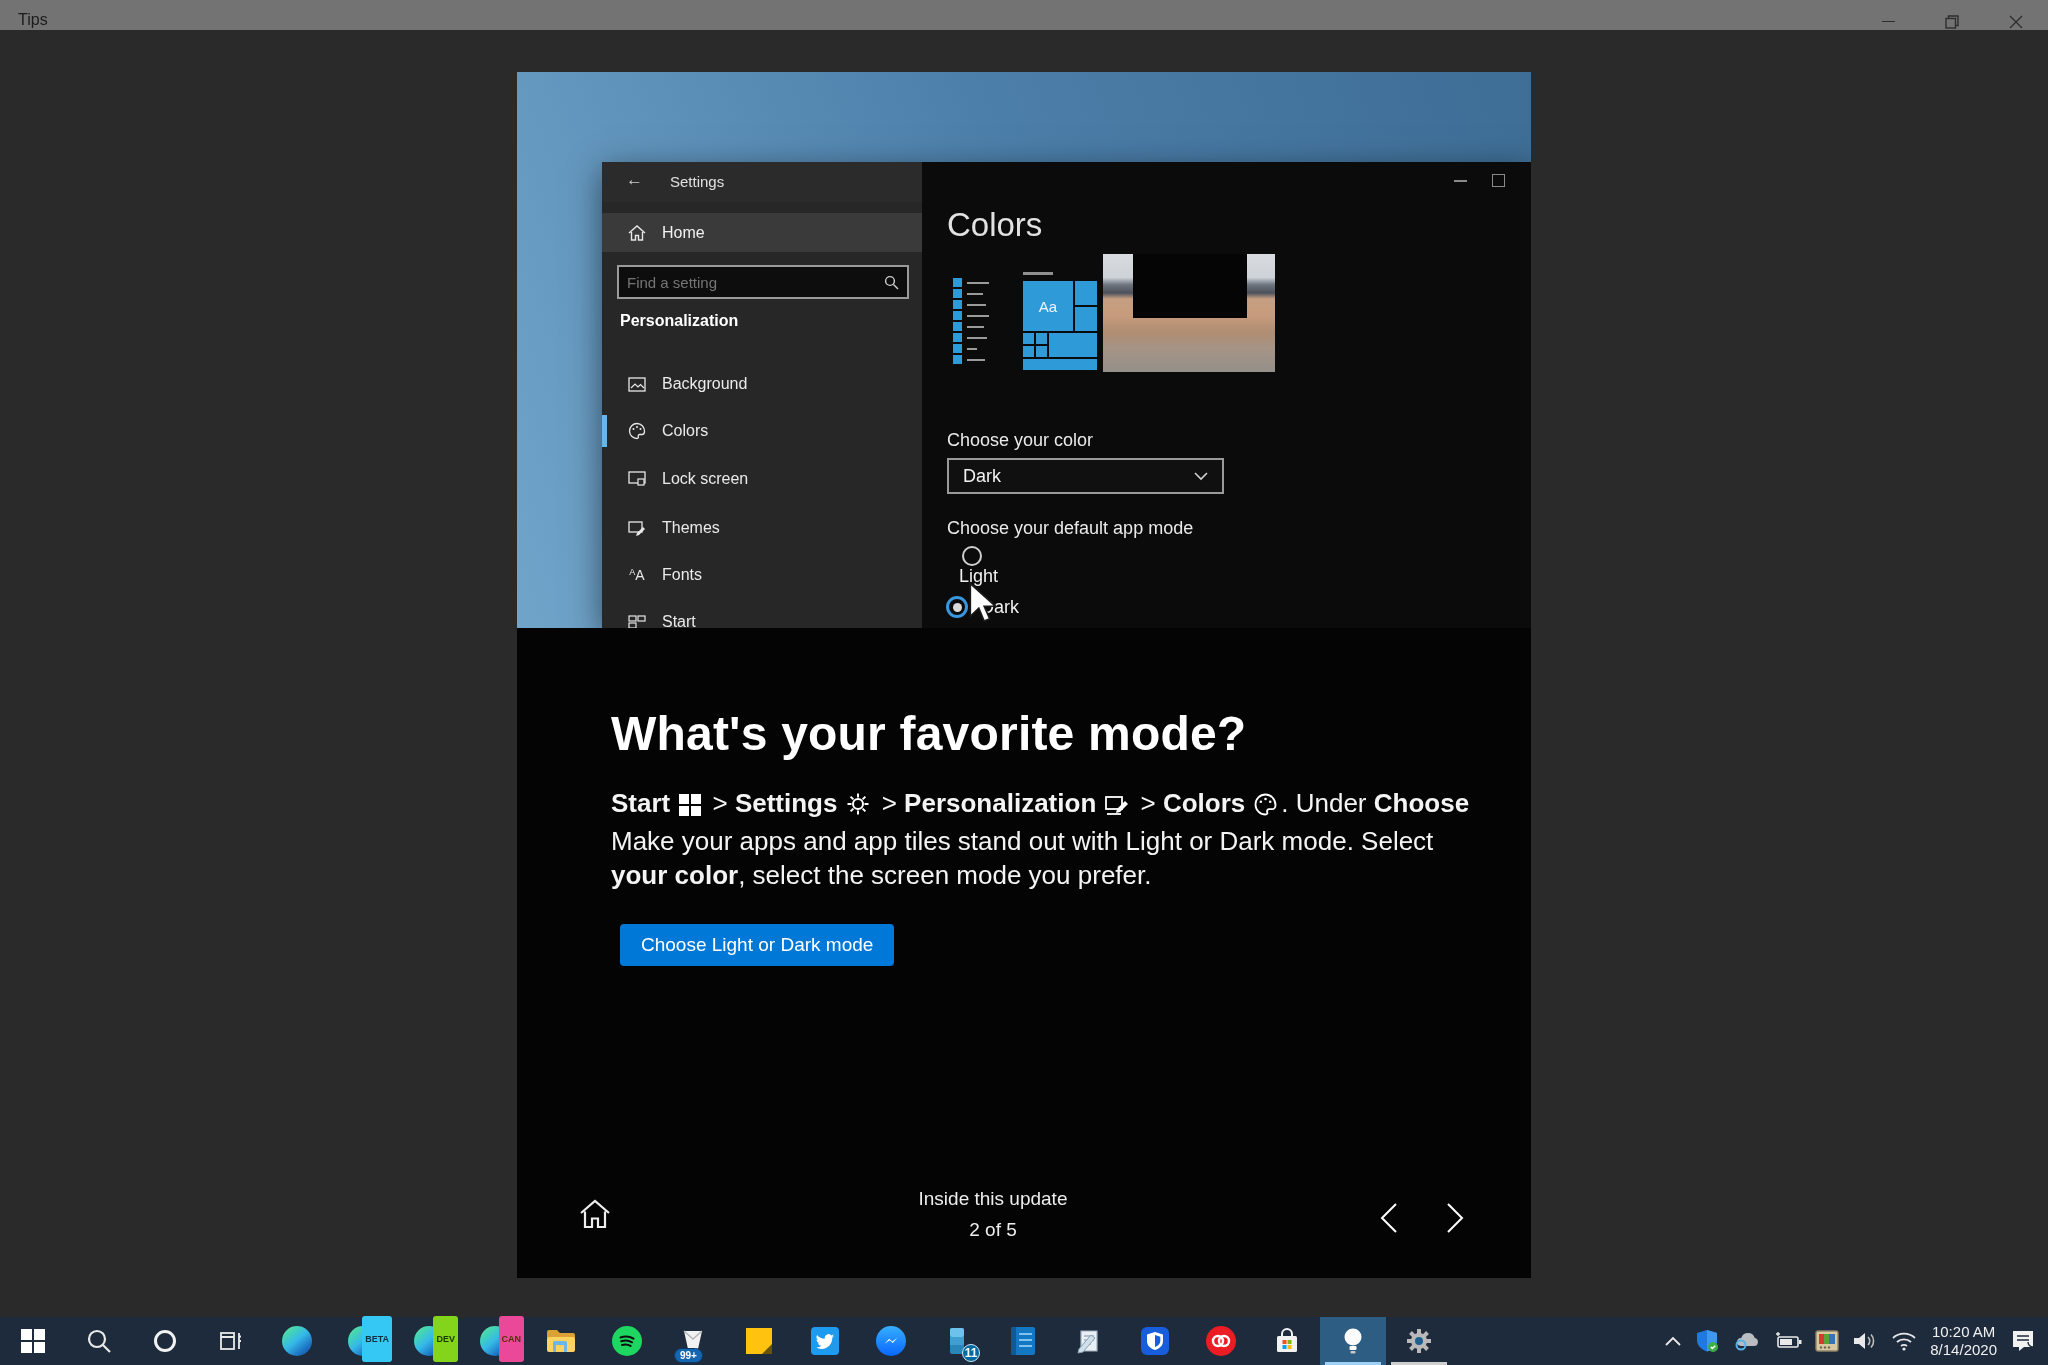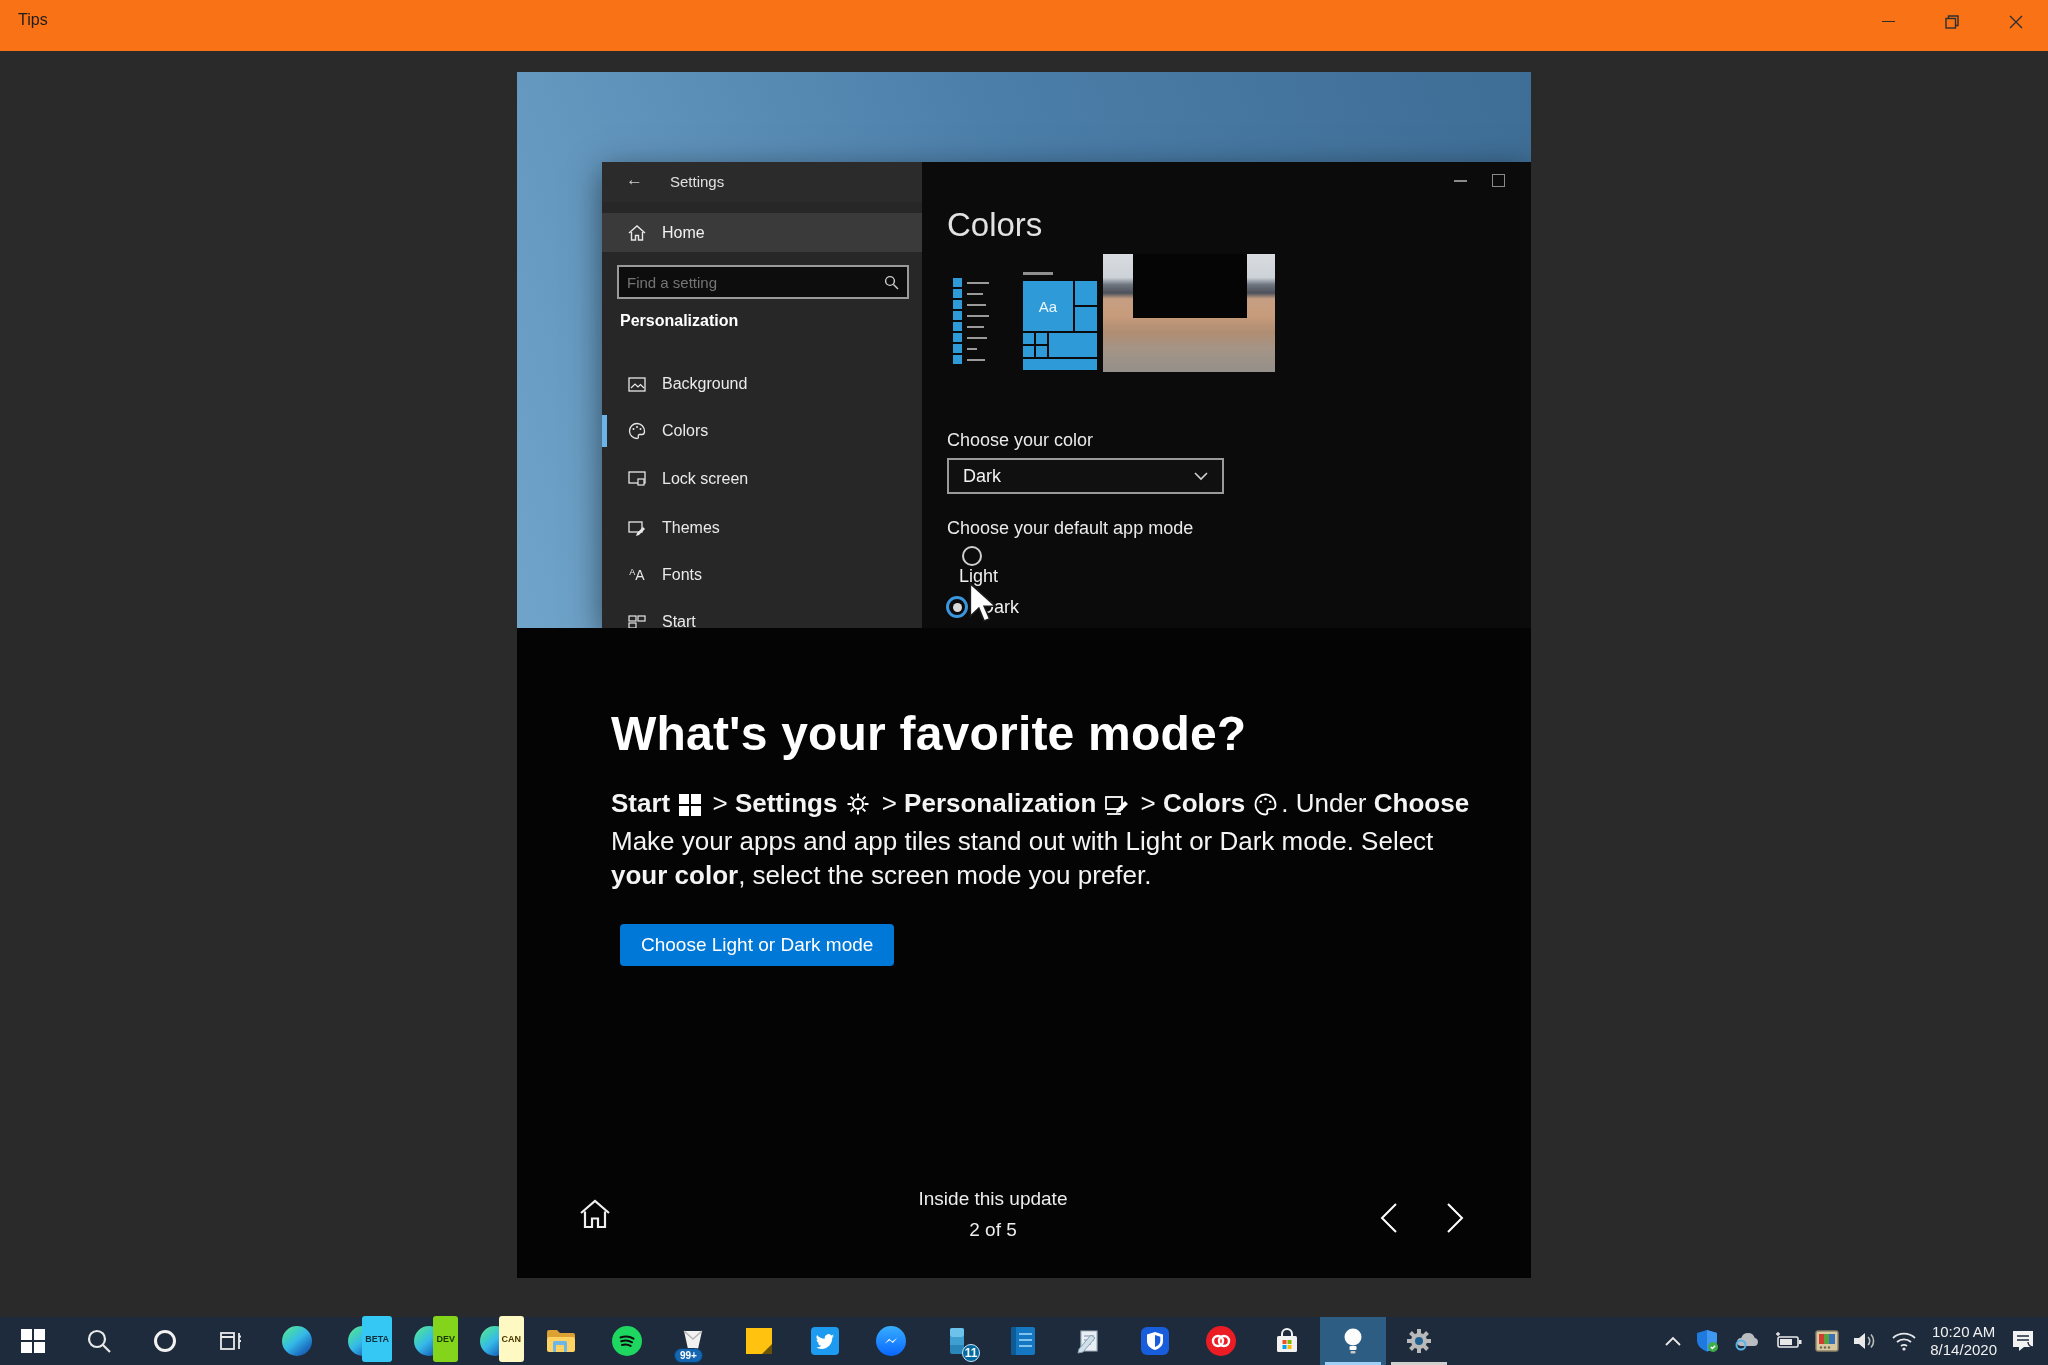--- a/index.html
+++ b/index.html
@@ -1,18 +1,18 @@
 <!DOCTYPE html>
 <html><head>
 <meta charset="utf-8">
 <style>
   html,body{margin:0;padding:0;background:#272727;}
   .screen{position:relative;width:2048px;height:1365px;background:#2a2a2a;font-family:"Liberation Sans",sans-serif;overflow:hidden;}
   
-  .titlebar{position:absolute;top:0;left:0;right:0;height:51px;background:#f97316;padding-left:10px;}
+  .titlebar{position:absolute;top:0;left:0;right:0;height:30px;background:#737373;padding-left:10px;}
   .titlebar .title{position:absolute;left:18px;top:11px;font-size:16px;color:#1c1c1c;}
   .win-controls{position:absolute;right:0;top:0;height:43px;display:flex;}
   .wc{width:64px;height:43px;display:flex;align-items:center;justify-content:center;}
   
   .card{position:absolute;left:517px;top:72px;width:1014px;height:1206px;background:#040404;}
   .hero{position:absolute;top:0;left:0;width:1014px;height:556px;overflow:hidden;
         background:linear-gradient(250deg,#3e6d95 0%,#4b7ea9 45%,#71a4c9 100%);}
   
   .swin{position:absolute;left:85px;top:90px;width:929px;height:466px;display:flex;overflow:hidden;box-shadow:0 8px 30px rgba(0,0,0,.5);}
   .sw-side{width:320px;background:#272727;position:relative;flex:none;}
@@ -76,21 +76,21 @@
   .chev-btn{position:absolute;top:1124px;width:44px;height:44px;display:flex;align-items:center;justify-content:center;cursor:pointer;}
   
   .taskbar{position:absolute;left:0;right:0;bottom:0;height:48px;background:#1e2b3c;display:flex;align-items:stretch;}
   .tb-btn{width:66px;display:flex;align-items:center;justify-content:center;position:relative;flex:none;cursor:pointer;}
   .tb-btn.active{background:#2d5d82;}
   .tb-btn.active::after{content:"";position:absolute;left:5px;right:5px;bottom:0;height:3px;background:#9ed0f5;}
   .tb-btn.running::after{content:"";position:absolute;left:5px;right:5px;bottom:0;height:3px;background:#cfcfcf;}
   .badge{position:absolute;bottom:3px;right:4px;font-size:9px;font-weight:bold;color:#10323e;border-radius:3px;padding:18px 3px;line-height:10px;}
   .badge.beta{background:#35c8f5;}
   .badge.dev{background:#84d41b;color:#173800;}
-  .badge.can{background:#fef9c3;color:#4a3800;}
+  .badge.can{background:#ec4899;color:#4a3800;}
   .pill{position:absolute;bottom:2px;left:14px;background:#1566b0;border:1px solid #0c3a63;color:#fff;font-size:10px;font-weight:bold;border-radius:9px;padding:1px 5px;line-height:11px;}
   .numbadge{position:absolute;bottom:3px;right:10px;width:16px;height:16px;border-radius:50%;background:#0369a1;border:1px solid #cfe7f7;color:#fff;font-size:12px;font-weight:bold;display:flex;align-items:center;justify-content:center;}
   .edge-ic{width:30px;height:30px;border-radius:50%;background:linear-gradient(140deg,#7ee8a1 0%,#45d6b0 22%,#35b9e9 48%,#1b6fc0 78%,#144f92 100%);}
   .spotify-ic{width:30px;height:30px;border-radius:50%;background:#1ed760;display:flex;align-items:center;justify-content:center;}
   .msgr-ic{width:30px;height:30px;border-radius:50%;background:linear-gradient(180deg,#37aeff 0%,#0866ff 100%);display:flex;align-items:center;justify-content:center;}
   .authy-ic{width:30px;height:30px;border-radius:50%;background:#ec1c24;display:flex;align-items:center;justify-content:center;}
   .tw-ic{width:28px;height:28px;border-radius:4px;background:#1d9bf0;display:flex;align-items:center;justify-content:center;}
   .bw-ic{width:28px;height:28px;border-radius:6px;background:#175ddc;display:flex;align-items:center;justify-content:center;}
   .sticky-ic{width:26px;height:26px;background:#ffc20e;position:relative;}
   .sticky-ic::after{content:"";position:absolute;right:0;bottom:0;border-style:solid;border-width:0 0 10px 10px;border-color:transparent transparent #6b5305 transparent;}

